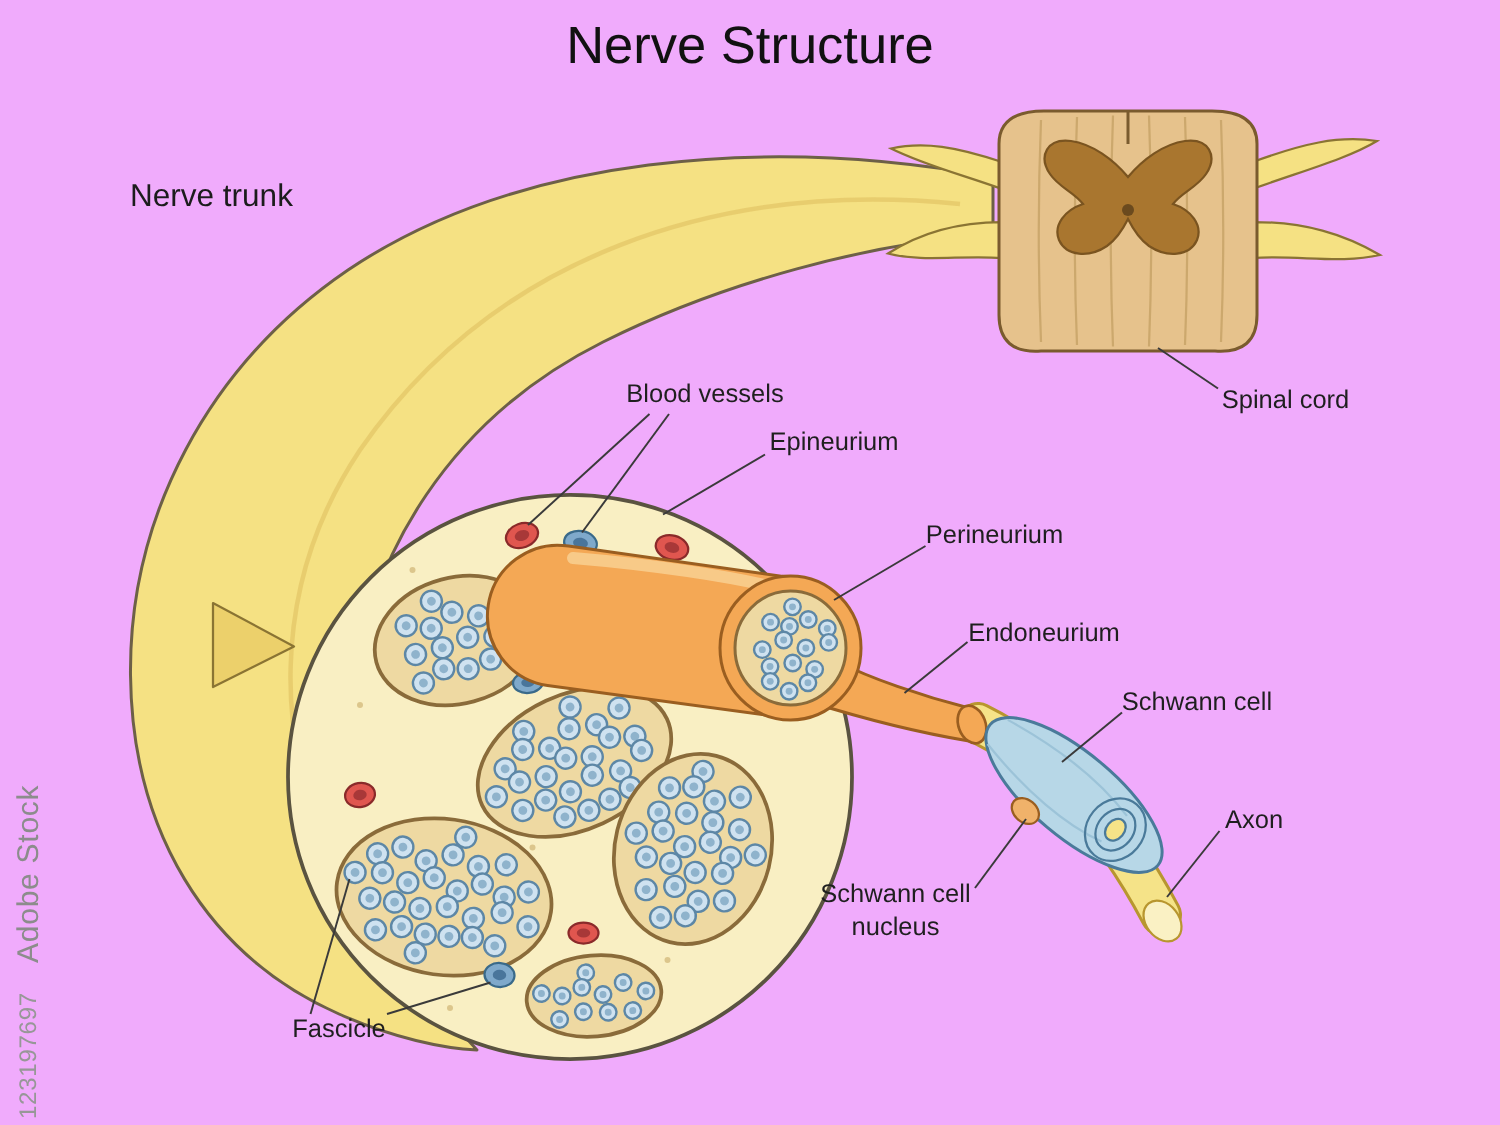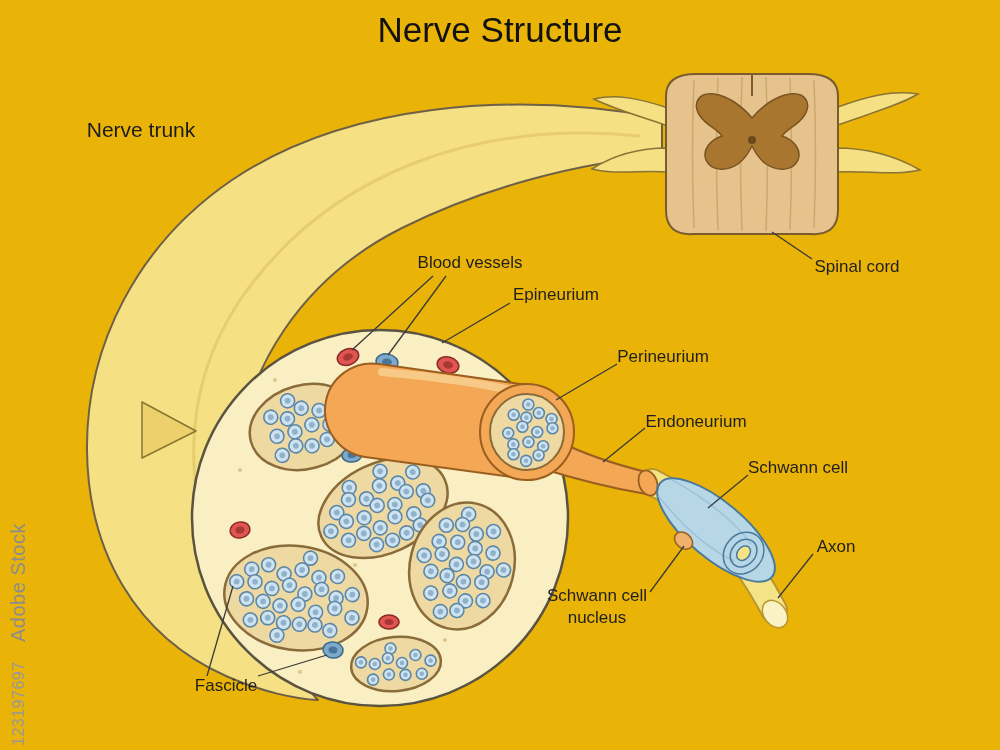--- a/index.html
+++ b/index.html
@@ -1,16 +1,16 @@
 <!DOCTYPE html>
 <html><head>
 <meta charset="utf-8">
 <style>
   html,body{margin:0;padding:0;background:#fff;}
-  .page{position:relative;width:1000px;height:750px;background:#eab308;overflow:hidden;
+  .page{position:relative;width:1000px;height:750px;background:#f0abfc;overflow:hidden;
         font-family:"Liberation Sans",sans-serif;}
   svg{display:block;}
   text{font-family:"Liberation Sans",sans-serif;}
   .title-text{font-size:35px;fill:#111111;}
   .big-label{font-size:21px;fill:#1c1c1c;}
   .lbl{font-size:17px;fill:#1f1f1f;}
   .wm-brand{font-size:20px;fill:#8c8c8c;letter-spacing:.5px;}
   .wm-id{font-size:16px;fill:#979797;letter-spacing:.5px;}
   .leader{stroke:#3a3a3a;stroke-width:1.3;fill:none;}
 </style>

